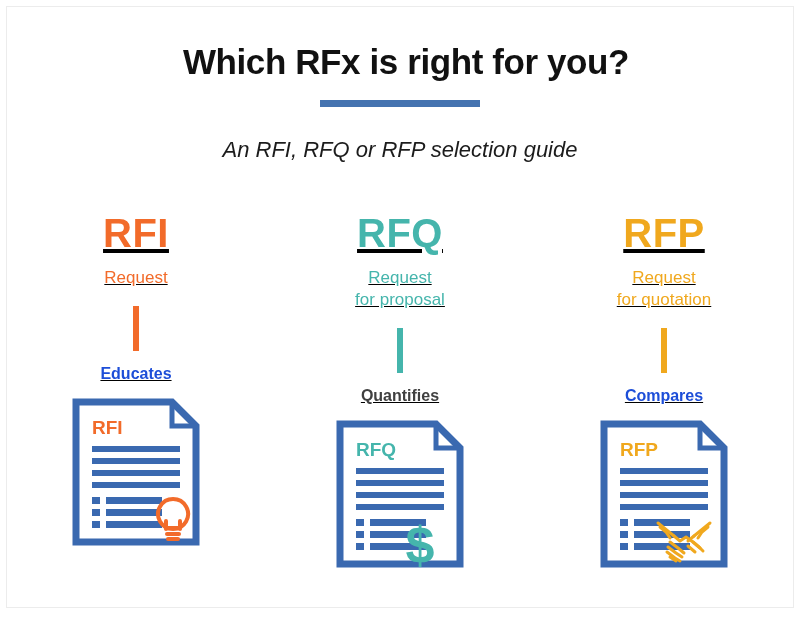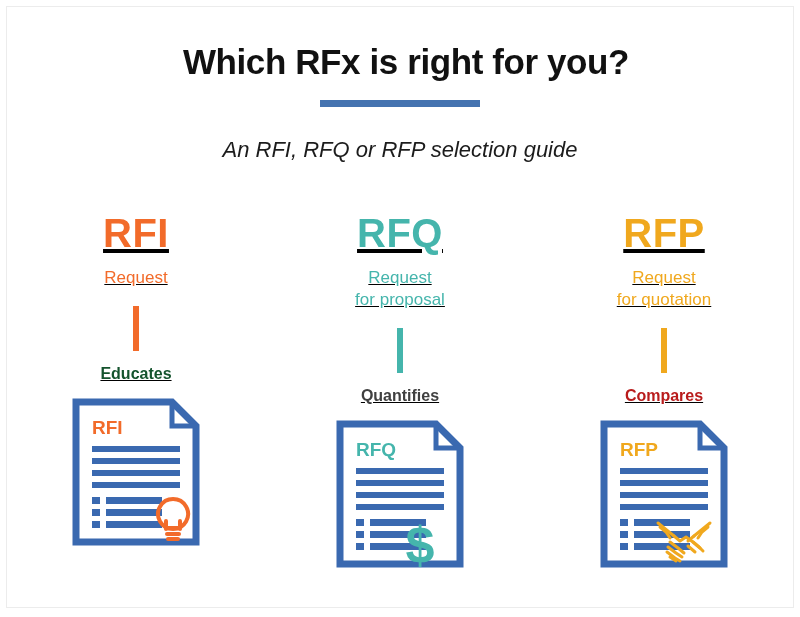--- a/index.html
+++ b/index.html
@@ -129,21 +129,21 @@
   </div>
 
   <div id="columns">
 
     <div class="col">
       <div class="col-code" style="color: rgb(242, 107, 42);">RFI</div>
       <div class="col-expand" style="color: rgb(242, 107, 42);">
         <span>Request</span><br>
       </div>
       <div class="connector" style="background: rgb(242, 107, 42);"></div>
-      <div class="col-verb" style="color: #14532d;">Educates</div>
+      <div class="col-verb" style="color: #1d4ed8;">Educates</div>
       <div class="doc-wrap">
         <svg width="128" height="148" viewBox="0 0 128 148">
 
           <path d="M4 4 H100 L124 28 V144 H4 Z" fill="#ffffff" stroke="#3A69B0" stroke-width="7" stroke-linejoin="miter"></path>
 
           <path d="M100 4 L100 28 L124 28" fill="none" stroke="#3A69B0" stroke-width="5"></path>
 
           <text x="20" y="36" font-family="Liberation Sans, sans-serif" font-size="19" font-weight="bold" fill="#F26B2A">RFI</text>
 
           <g fill="#3A69B0">
@@ -204,21 +204,21 @@
       </div>
     </div>
 
     <div class="col">
       <div class="col-code" style="color: rgb(240, 168, 30);">RFP</div>
       <div class="col-expand" style="color: rgb(240, 168, 30);">
         <span>Request</span><br>
         <span>for quotation</span>
       </div>
       <div class="connector" style="background: rgb(240, 168, 30);"></div>
-      <div class="col-verb" style="color: #b91c1c;">Compares</div>
+      <div class="col-verb" style="color: #1d4ed8;">Compares</div>
       <div class="doc-wrap">
         <svg width="128" height="148" viewBox="0 0 128 148">
           <path d="M4 4 H100 L124 28 V144 H4 Z" fill="#ffffff" stroke="#3A69B0" stroke-width="7" stroke-linejoin="miter"></path>
           <path d="M100 4 L100 28 L124 28" fill="none" stroke="#3A69B0" stroke-width="5"></path>
           <text x="20" y="36" font-family="Liberation Sans, sans-serif" font-size="19" font-weight="bold" fill="#F0A81E">RFP</text>
           <g fill="#3A69B0">
             <rect x="20" y="48" width="88" height="6"></rect>
             <rect x="20" y="60" width="88" height="6"></rect>
             <rect x="20" y="72" width="88" height="6"></rect>
             <rect x="20" y="84" width="88" height="6"></rect>

